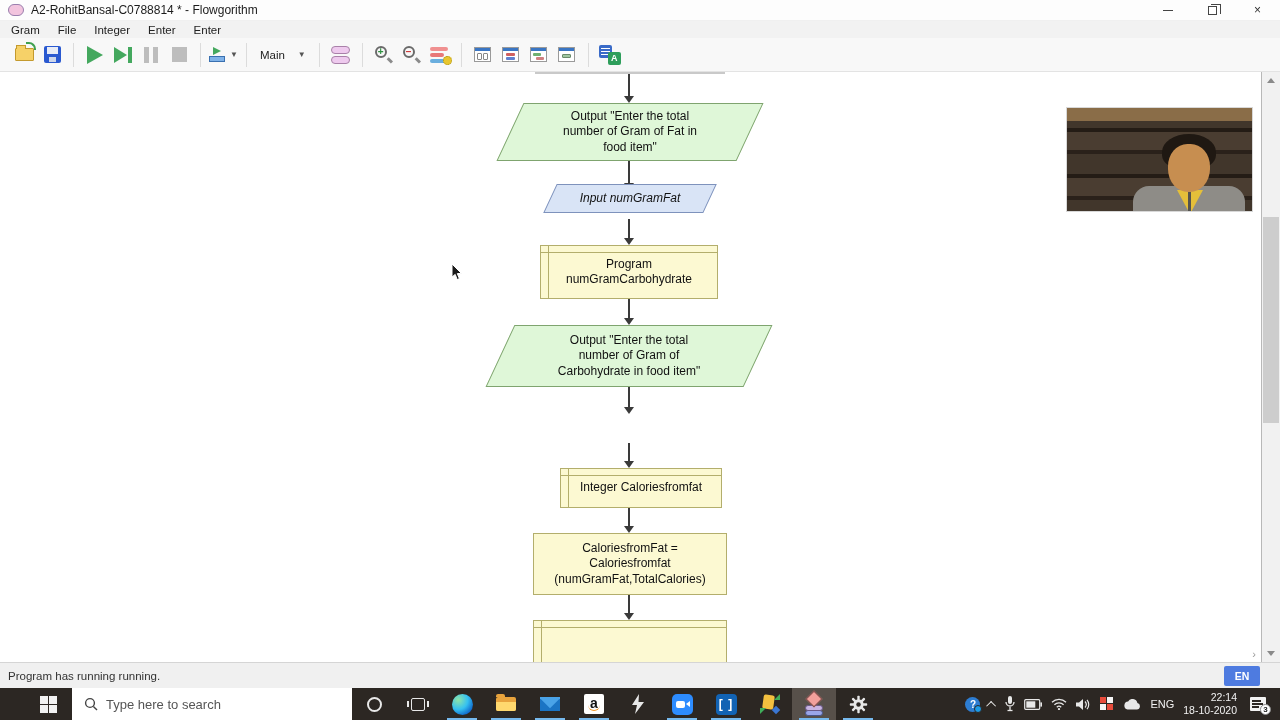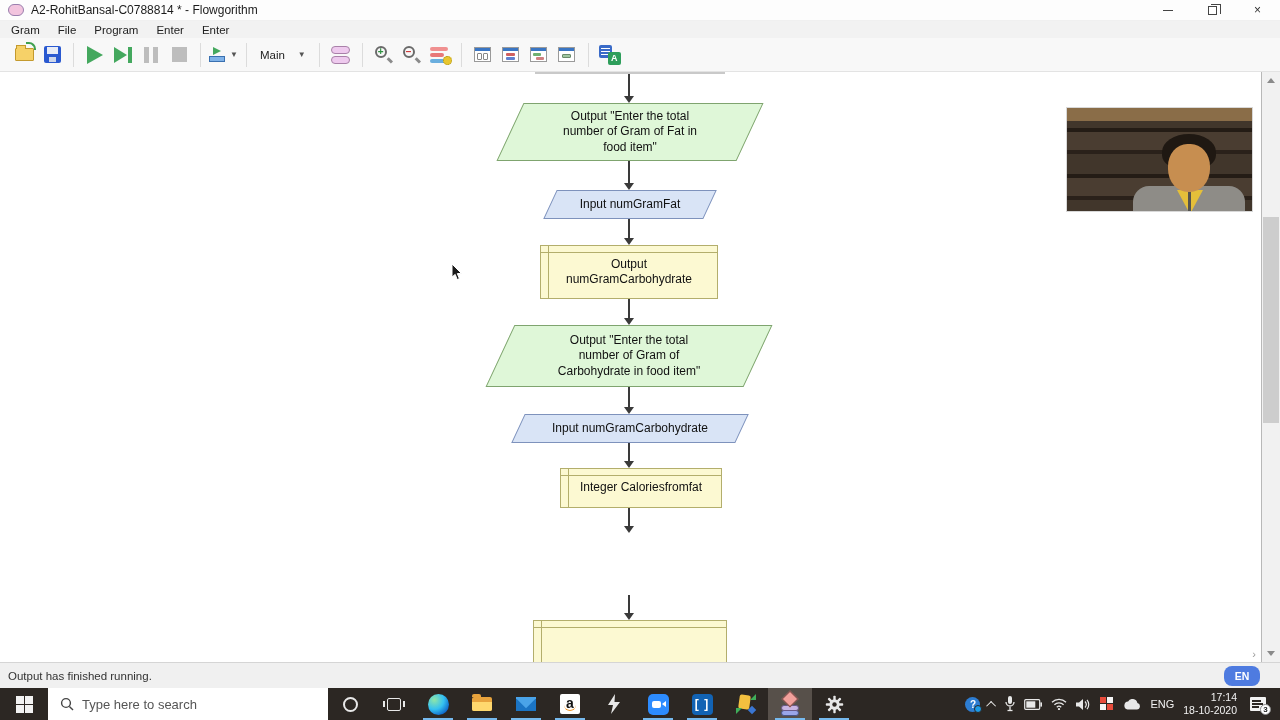--- a/index.html
+++ b/index.html
@@ -100,24 +100,24 @@
   .vscroll { position:absolute; right:0; top:0; bottom:0; width:18px; background:#f1f1f1; }
   .vs-btn { position:absolute; left:0; width:18px; height:17px; display:flex; align-items:center; justify-content:center; }
   .vs-up { top:0; } .vs-down { bottom:0; }
   .tri-up { width:0; height:0; border-left:4px solid transparent; border-right:4px solid transparent; border-bottom:5px solid #8a8a8a; }
   .tri-down { width:0; height:0; border-left:4px solid transparent; border-right:4px solid transparent; border-top:5px solid #8a8a8a; }
   .vs-thumb { position:absolute; left:1px; width:16px; top:145px; height:206px; background:#cdcdcd; }
 
   
   .statusbar { position:relative; height:26px; background:#f0f0f0; border-top:1px solid #d5d5d5; display:flex; align-items:center; }
   .status-msg { font-size:11.5px; color:#333; margin-left:8px; }
-  .en-pill { position:absolute; right:20px; top:3px; width:36px; height:20px; background:#4e7be0; border-radius:8px; color:#fff; font-size:10.5px; font-weight:bold; display:flex; align-items:center; justify-content:center; }
-
-  
-  .taskbar { height:32px; background:#2c2723; display:flex; align-items:stretch; }
+  .en-pill { position:absolute; right:20px; top:3px; width:36px; height:20px; background:#4e7be0; border-radius:2px; color:#fff; font-size:10.5px; font-weight:bold; display:flex; align-items:center; justify-content:center; }
+
+  
+  .taskbar { height:32px; background:#2c2723; display:flex; align-items:stretch;padding-left:24px; }
   .tb-cell { position:relative; width:44px; display:flex; align-items:center; justify-content:center; }
   .tb-cell.app.running::after { content:''; position:absolute; bottom:0; left:7px; right:7px; height:2px; background:#76b9ed; }
   .tb-cell.active { background:#57504a; }
   .start-grid { display:grid; grid-template-columns:8px 8px; grid-template-rows:8px 8px; gap:1px; }
   .start-grid i { background:#f2f2f2; }
   .search-box { width:280px; background:#fff; display:flex; align-items:center; margin:0; }
   .search-box svg { margin:0 8px 0 12px; }
   .search-box input { border:none; outline:none; flex:1; font-size:13px; color:#444; font-family:"Liberation Sans",sans-serif; background:transparent; }
   .search-box input::placeholder { color:#555; }
   .cortana-ring { width:15px; height:15px; border:2px solid #e8e8e8; border-radius:50%; }
@@ -177,21 +177,21 @@
         </div>
       <div class="win-btn">
           <span>×</span>
         </div>
     </div>
   </div>
 
   <div class="menubar">
     <span class="menu-item">Gram</span>
     <span class="menu-item">File</span>
-    <span class="menu-item">Program</span>
+    <span class="menu-item">Integer</span>
     <span class="menu-item">Enter</span>
     <span class="menu-item">Enter</span>
   </div>
 
   <div class="toolbar">
     <div class="tb-btn">
         <span class="folder-ic"></span>
       </div>
     <div class="tb-btn">
         <span class="save-ic"></span>
@@ -300,53 +300,55 @@
 
       <div class="arrow" style="left:624px; top:2px;  height:29px;"></div>
       <div class="node output" style="left:510px; top:31px;  width:240px; height:58px;">
         <div class="bg"></div>
           <div class="node-text">Output "Enter the total
 number of Gram of Fat in
 food item"</div>
       </div>
 
       <div class="arrow" style="left:624px; top:89px;  height:29px;"></div>
-      <div class="node input" style="left:550px; top:118px; width:160px; height:29px;">
+      <div class="node input" style="left:550px; top:112px; width:160px; height:29px;font-style:italic;">
         <div class="bg"></div>
           <div class="node-text">Input numGramFat</div>
       </div>
 
       <div class="arrow" style="left:624px; top:147px; height:26px;"></div>
       <div class="node declare" style="left:540px; top:173px; width:178px; height:54px;">
         <div class="bg"></div>
-          <div class="node-text">Output
+          <div class="node-text">Program
 numGramCarbohydrate</div>
       </div>
 
       <div class="arrow" style="left:624px; top:227px; height:26px;"></div>
       <div class="node output" style="left:500px; top:253px; width:258px; height:62px;">
         <div class="bg"></div>
           <div class="node-text">Output "Enter the total
 number of Gram of
 Carbohydrate in food item"</div>
       </div>
 
       <div class="arrow" style="left:624px; top:315px; height:27px;"></div>
-      <div class="node input" style="left:518px; top:342px; width:224px; height:29px;">
-        <div class="bg"></div>
-          <div class="node-text">Input numGramCarbohydrate</div>
-      </div>
 
       <div class="arrow" style="left:624px; top:371px; height:25px;"></div>
       <div class="node declare" style="left:560px; top:396px; width:162px; height:40px;">
         <div class="bg"></div>
           <div class="node-text">Integer Caloriesfromfat</div>
       </div>
 
       <div class="arrow" style="left:624px; top:436px; height:25px;"></div>
+      <div class="node assign" style="left:533px; top:461px; width:194px; height:62px;">
+        <div class="bg"></div>
+          <div class="node-text">CaloriesfromFat =
+Caloriesfromfat
+(numGramFat,TotalCalories)</div>
+      </div>
 
       <div class="arrow" style="left:624px; top:523px; height:25px;"></div>
       <div class="node declare" style="left:533px; top:548px; width:194px; height:50px;">
         <div class="bg"></div>
           <div class="node-text"></div>
       </div>
 
       <div class="webcam">
         <div class="wc-body"></div>
         <div class="wc-shirt"></div>
@@ -369,21 +371,21 @@
           <span class="tri-up"></span>
         </div>
       <div class="vs-thumb"></div>
       <div class="vs-btn vs-down">
           <span class="tri-down"></span>
         </div>
     </div>
   </div>
 
   <div class="statusbar">
-    <span class="status-msg">Output has finished running.</span>
+    <span class="status-msg">Program has running running.</span>
     <span class="en-pill">EN</span>
   </div>
 
   <div class="taskbar">
     <div class="tb-cell" style="width:48px;">
       <span class="start-grid">
           <i></i>
           <i></i>
           <i></i>
           <i></i>
@@ -504,21 +506,21 @@
             <i></i>
           </span>
         </span>
       <span class="tray-item">
         <svg width="18" height="11" viewBox="0 0 18 11">
             <path d="M4.5 10.5 a4 4 0 0 1 0.6-7.9 a5 5 0 0 1 9.3 1.4 a3.3 3.3 0 0 1-0.6 6.5z" fill="#e8e8e8"></path>
           </svg>
       </span>
       <span class="eng-label">ENG</span>
       <span class="clock">
-        <div>17:14</div>
+        <div>22:14</div>
         <div>18-10-2020</div>
       </span>
       <span class="tray-item" style="margin-left:4px; margin-right:6px;">
         <span class="notif-ic">
             <i style="top:3px;width:9px;"></i>
             <i style="top:6px;width:11px;"></i>
             <i style="top:9px;width:7px;"></i>
           </span>
         <span class="notif-badge">3</span>
       </span>

